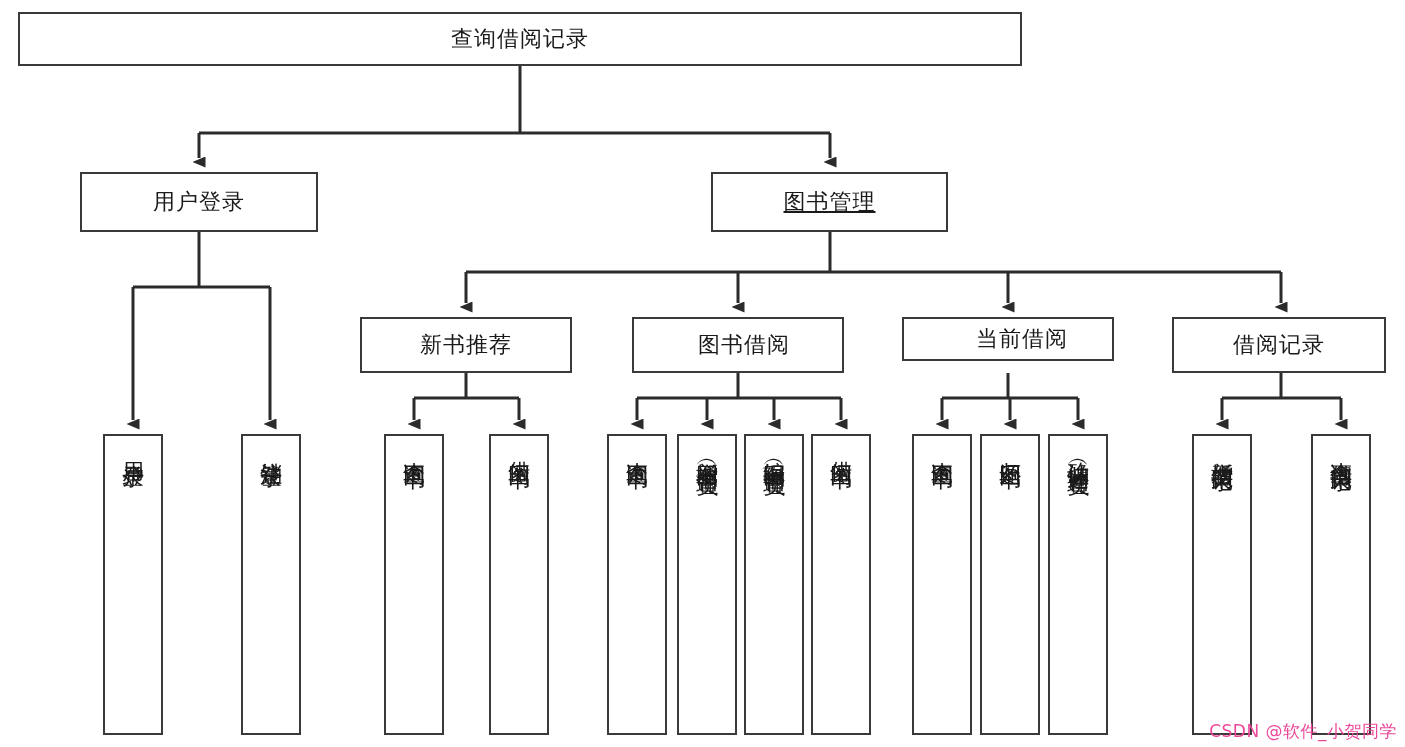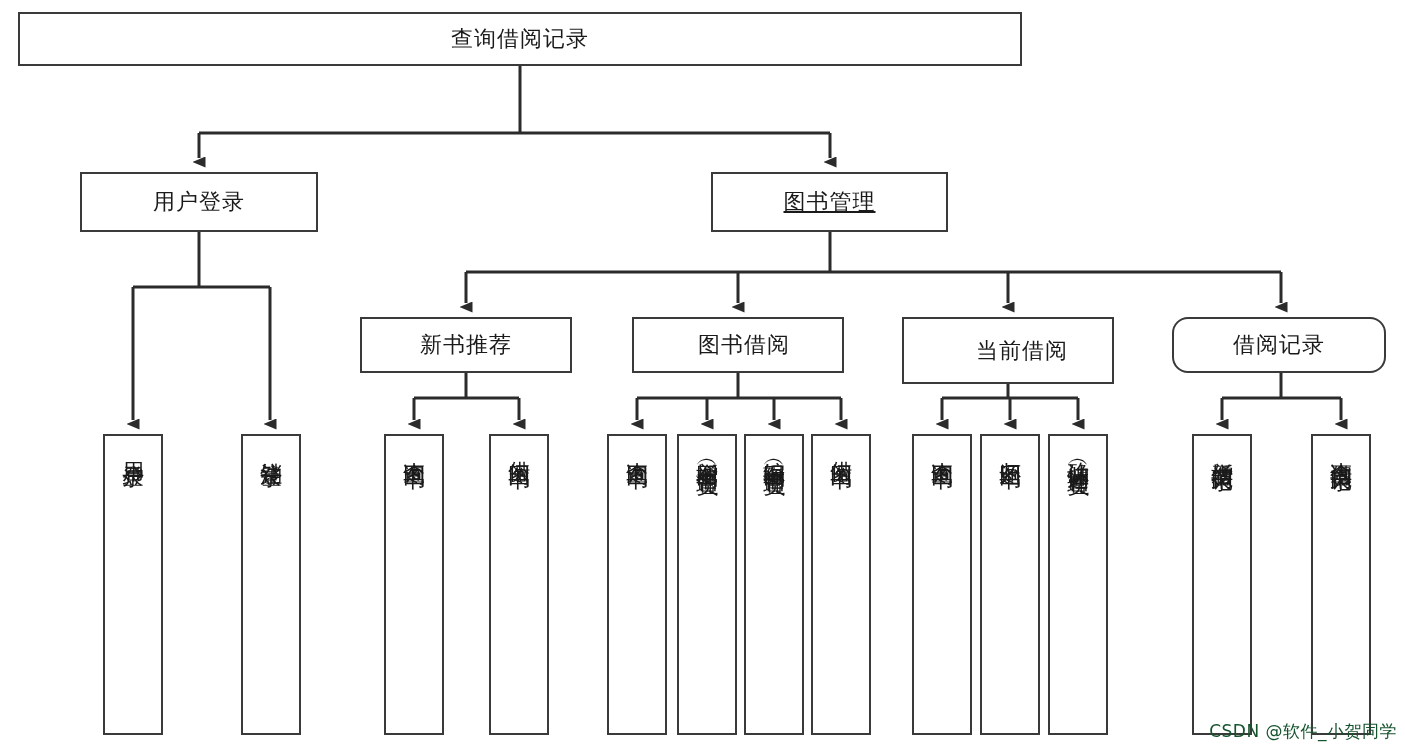--- a/index.html
+++ b/index.html
@@ -52,21 +52,21 @@
     line-height: 1.38;
     letter-spacing: 2px;
     white-space: nowrap;
     text-align: left;
   }
   .watermark {
     position: absolute;
     right: 8px;
     bottom: 4px;
     font-size: 17px;
-    color: #14532d;
+    color: #ec4899;
     letter-spacing: 0.5px;
     z-index: 5;
     white-space: nowrap;
   }
 </style>
 </head>
 <body>
 
 <div id="canvas">
 
@@ -136,25 +136,25 @@
   </div>
 
   <div class="node horizontal" style="left:360px; top:317px; width:212px; height:56px;">
     <span>新书推荐</span>
   </div>
 
   <div class="node horizontal" style="left:632px; top:317px; width:212px; height:56px;padding-left:12px;">
     <span>图书借阅</span>
   </div>
 
-  <div class="node horizontal" style="left:902px; top:317px; width:212px; height:67px;padding-left:28px;">
+  <div class="node horizontal" style="left:902px; top:317px; width:212px; height:44px;padding-left:28px;">
     <span>当前借阅</span>
   </div>
 
-  <div class="node horizontal" style="left:1172px; top:317px; width:214px; height:56px;border-radius:16px;">
+  <div class="node horizontal" style="left:1172px; top:317px; width:214px; height:56px;">
     <span>借阅记录</span>
   </div>
 
   <div class="node vertical" style="left:103px; top:434px; width:60px; height:301px;">
     <span class="vtext">用户登录</span>
   </div>
 
   <div class="node vertical" style="left:241px; top:434px; width:60px; height:301px;">
     <span class="vtext">注销登录</span>
   </div>

